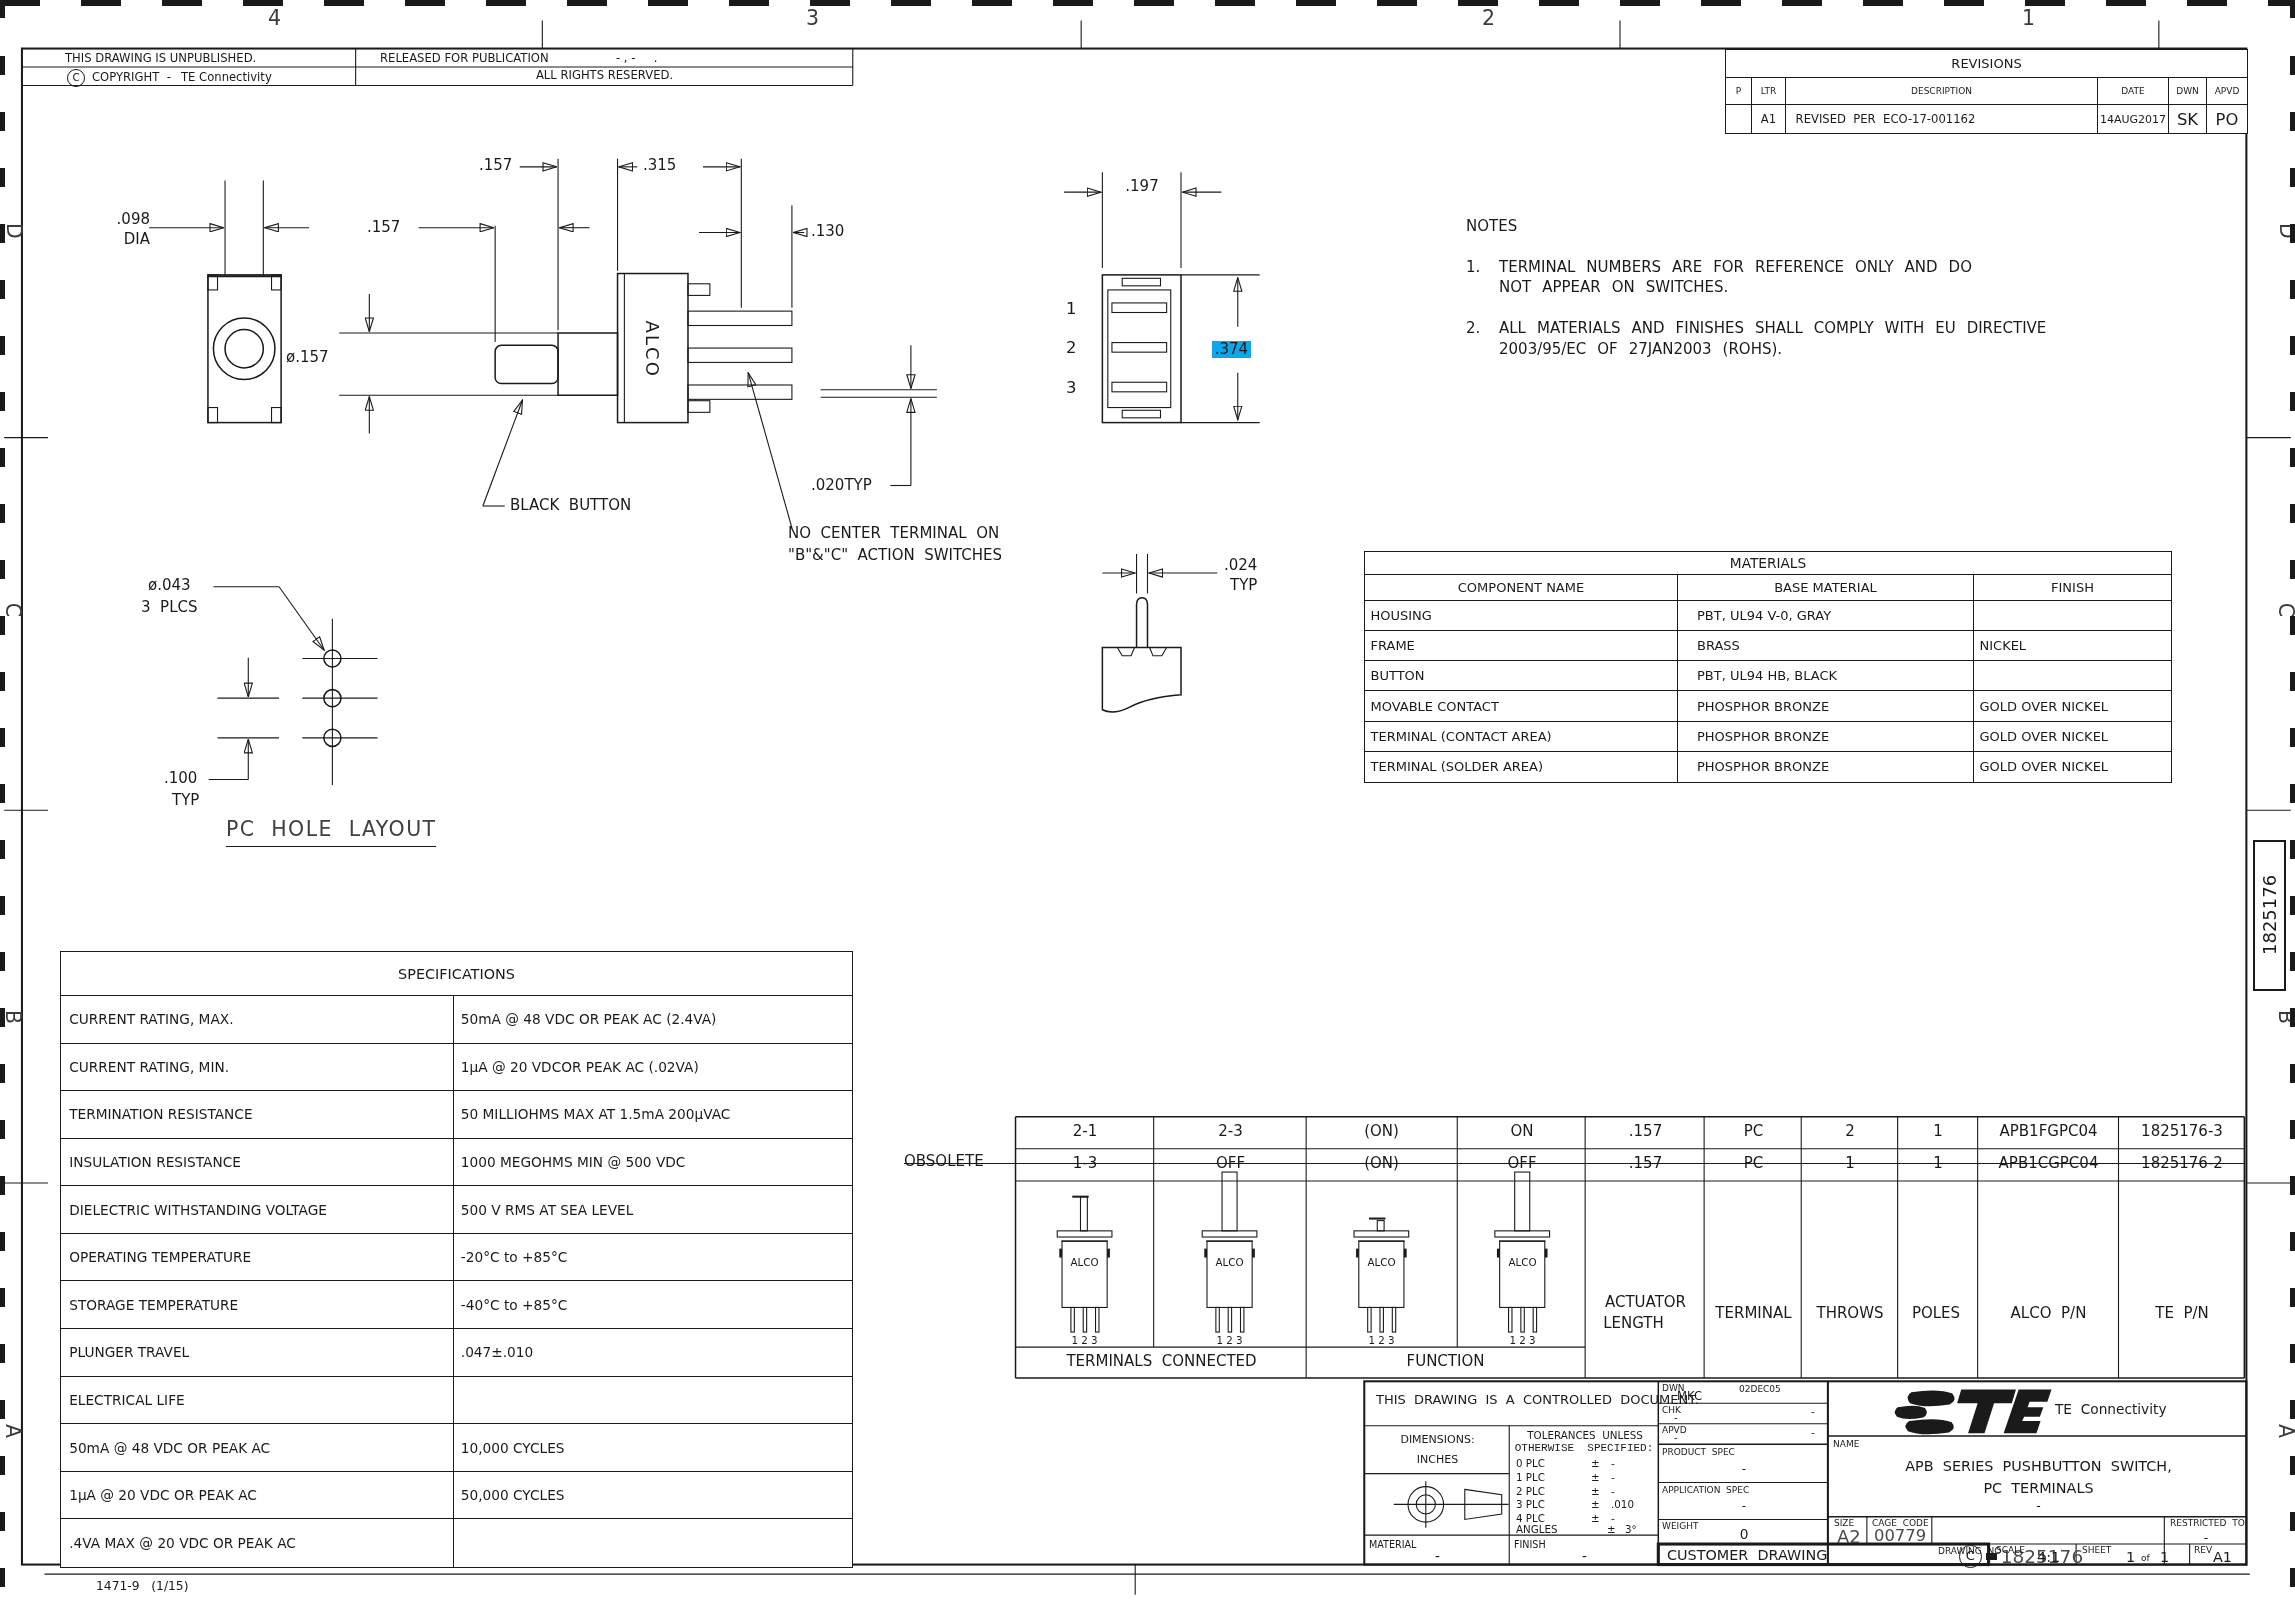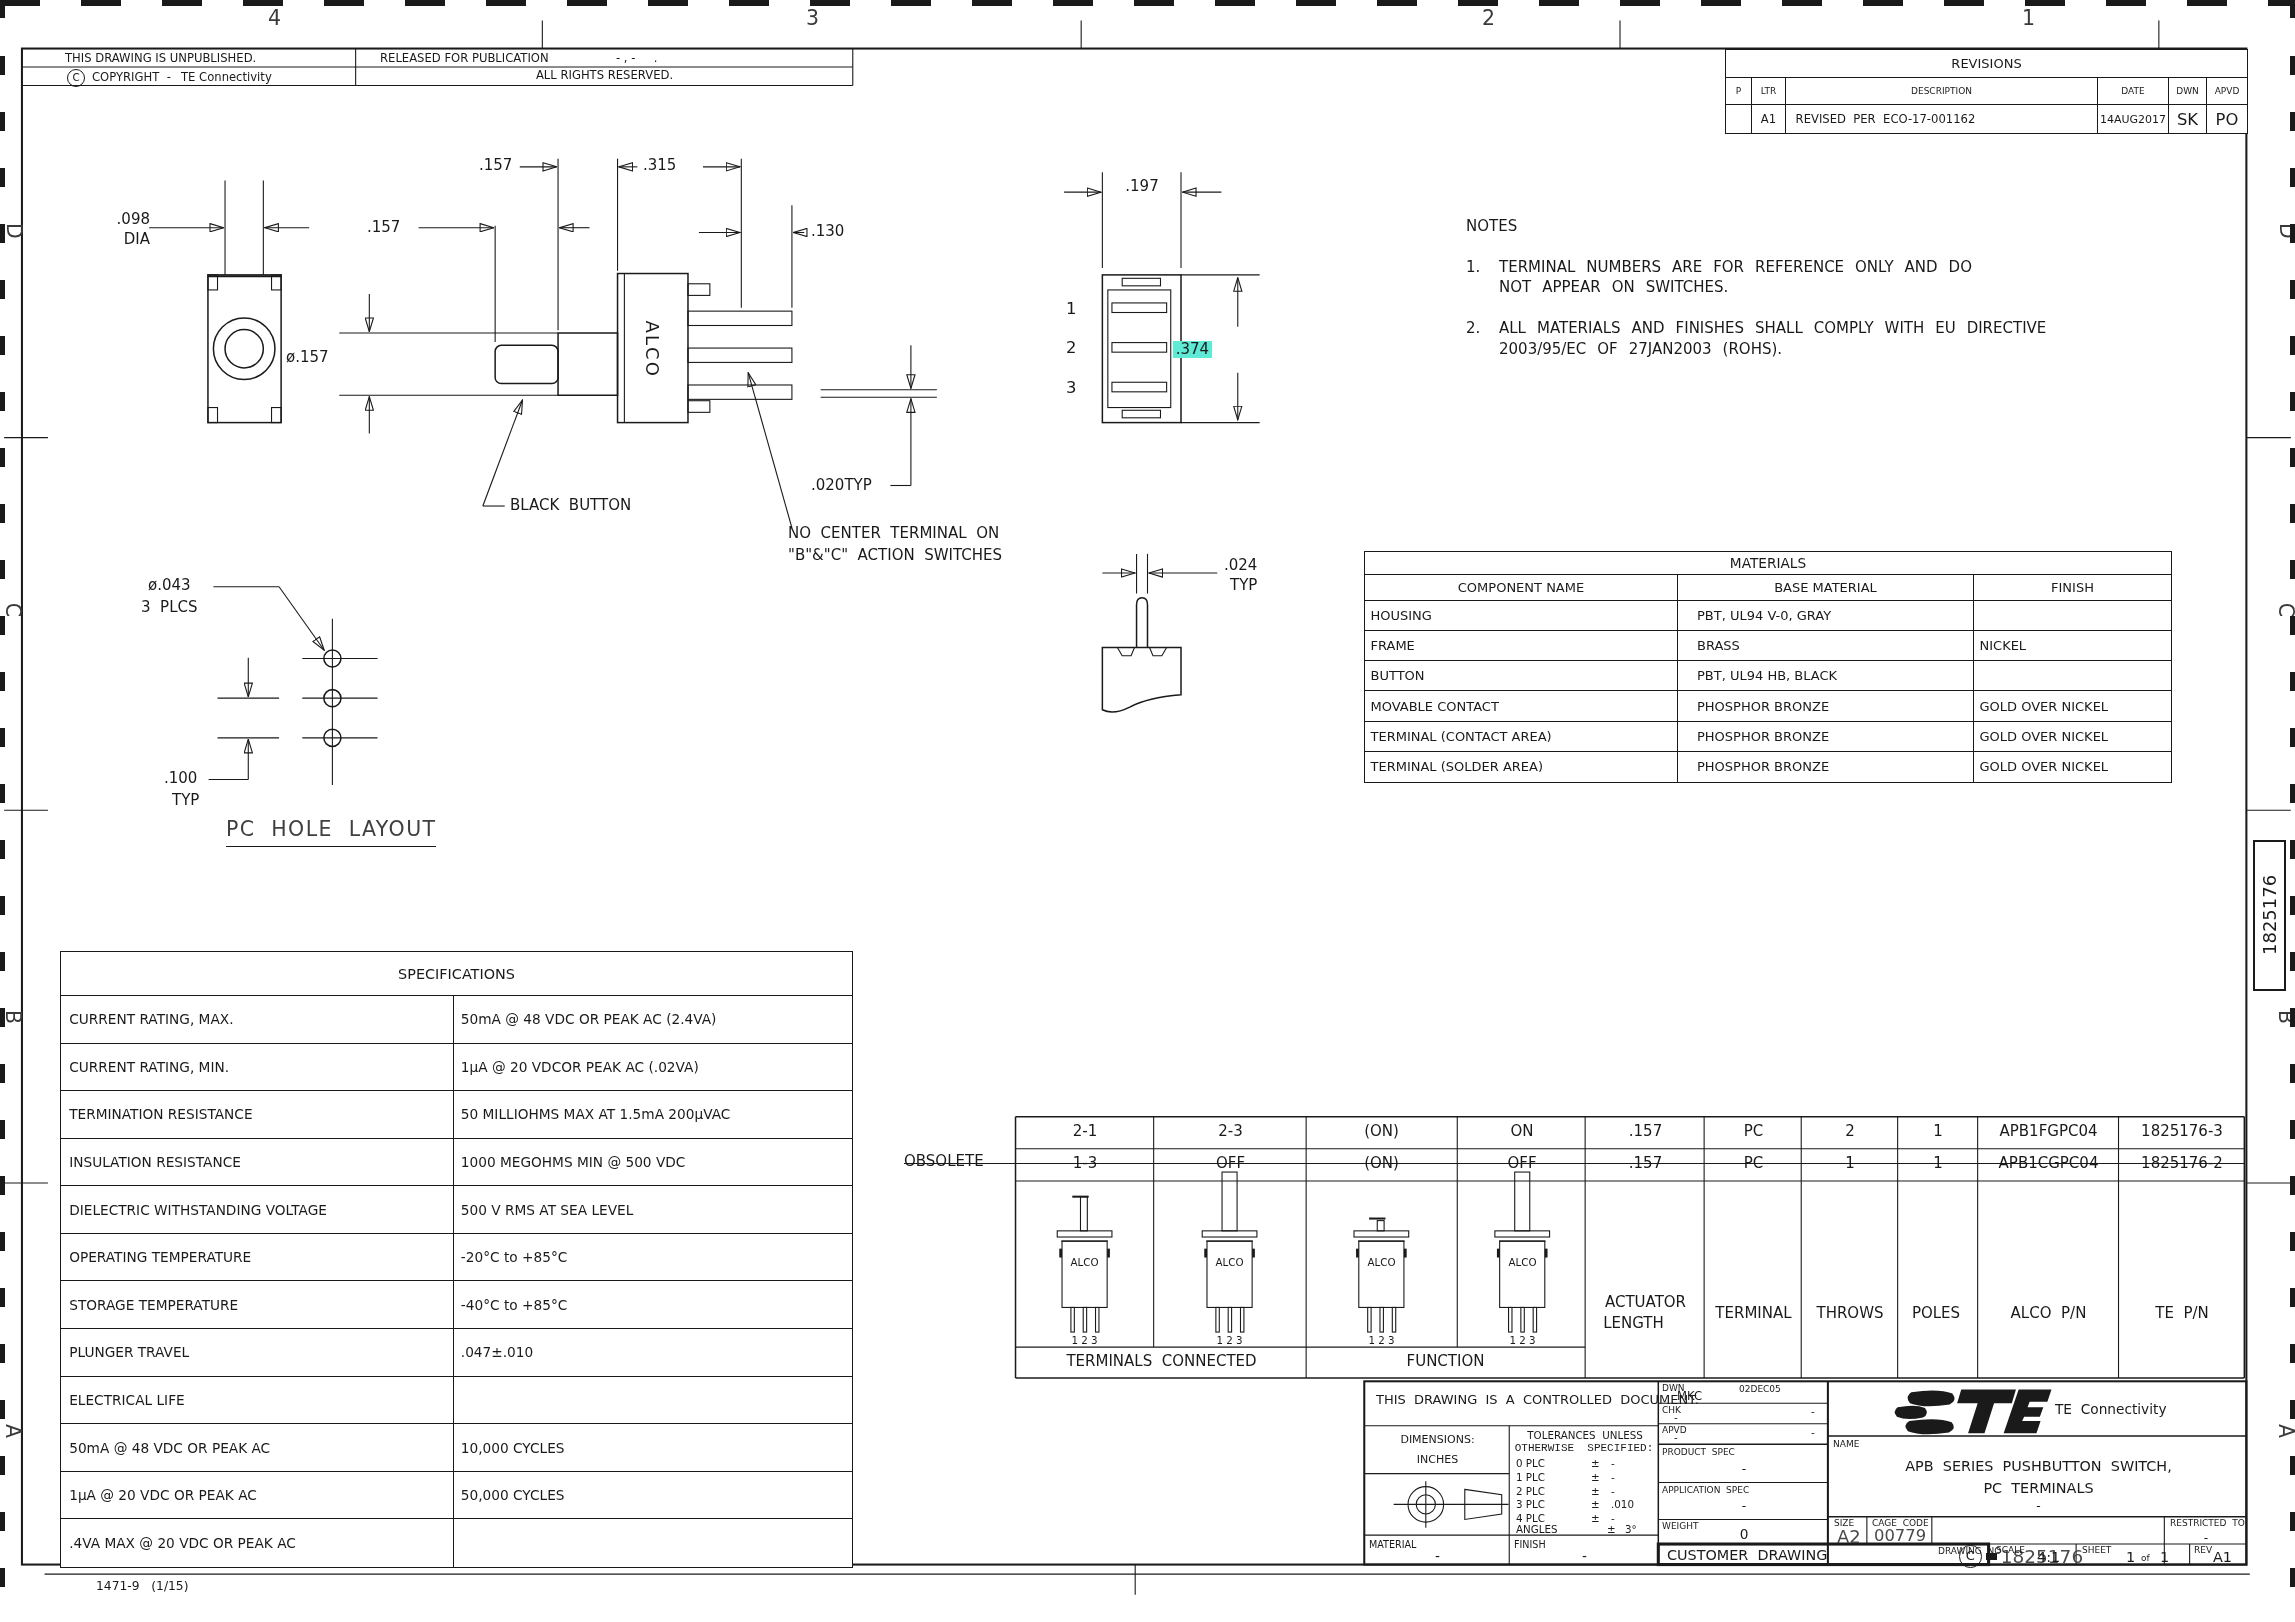--- a/index.html
+++ b/index.html
@@ -402,21 +402,21 @@
   <div class="t" style="left:479px;top:157px;">.157</div>
   <div class="t" style="left:643px;top:157px;">.315</div>
   <div class="t" style="left:811px;top:223px;">.130</div>
   <div class="t" style="left:286px;top:349px;">ø.157</div>
   <div class="t" style="left:811px;top:477px;">.020TYP</div>
   <div class="t" style="left:611px;top:339px;width:82px;text-align:center;transform:rotate(90deg);transform-origin:41px 10.3px;font-size:18px;letter-spacing:2.1px;">ALCO</div>
   <div class="t" style="left:510px;top:497px;">BLACK  BUTTON</div>
   <div class="t" style="left:788px;top:525px;">NO  CENTER  TERMINAL  ON</div>
   <div class="t" style="left:788px;top:547px;">"B"&amp;"C"  ACTION  SWITCHES</div>
   <div class="t c" style="left:1108px;top:178px;width:68px;">.197</div>
-  <div class="t" style="left:1173px;top:341px;background:#5eead4;padding:0 2.7px;">.374</div>
+  <div class="t" style="left:1212px;top:341px;background:#0ea5e9;padding:0 2.7px;">.374</div>
   <div class="t c" style="left:1059px;top:300px;width:24.6px;font-size:16.4px;">1</div>
   <div class="t c" style="left:1059px;top:339px;width:24.6px;font-size:16.4px;">2</div>
   <div class="t c" style="left:1059px;top:379px;width:24.6px;font-size:16.4px;">3</div>
   <div class="t" style="left:1224px;top:557px;">.024</div>
   <div class="t" style="left:1230px;top:577px;">TYP</div>
   <div class="t" style="left:148px;top:577px;">ø.043</div>
   <div class="t" style="left:141px;top:599px;">3  PLCS</div>
   <div class="t" style="left:164px;top:770px;">.100</div>
   <div class="t" style="left:172px;top:792px;">TYP</div>
   <div class="t underl" style="left:226px;top:818px;font-size:20.5px;letter-spacing:1.4px;color:#404040;">PC  HOLE  LAYOUT</div>

